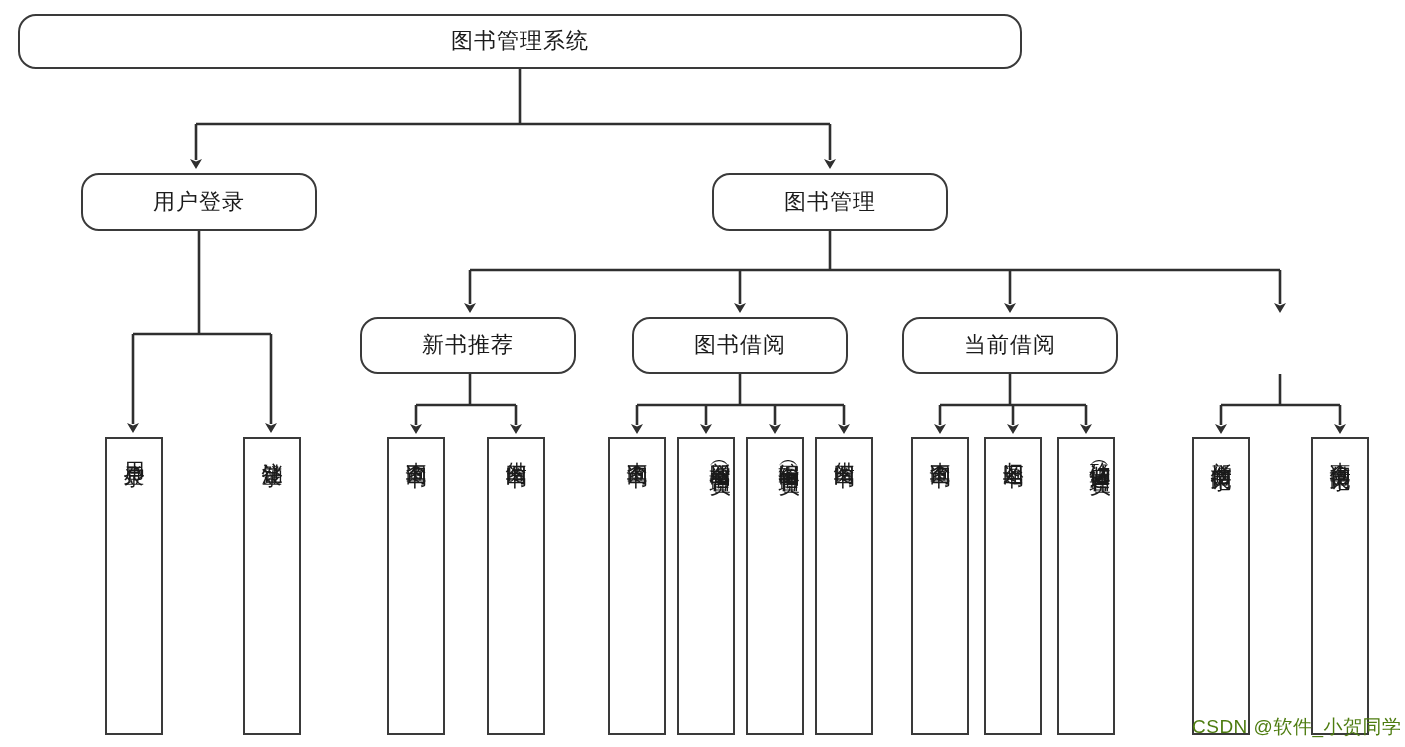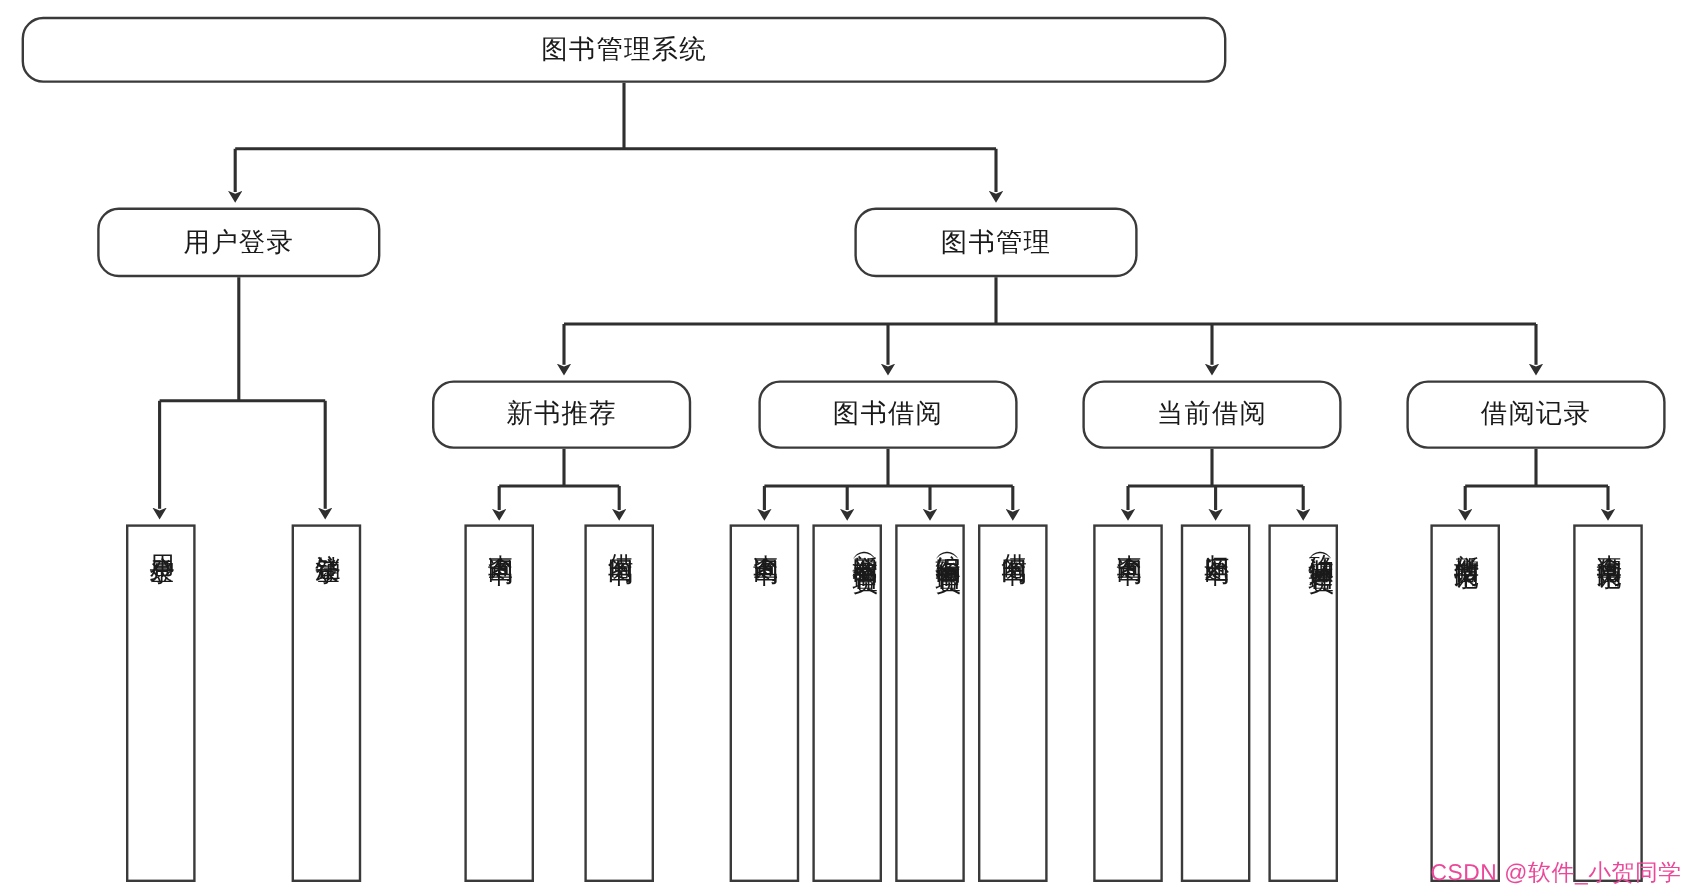--- a/index.html
+++ b/index.html
@@ -52,21 +52,21 @@
     align-items: center;
   }
   .node.vert .vtext {
     writing-mode: vertical-rl;
     text-orientation: upright;
     display: block;
   }
   .watermark {
     position: absolute;
     font-size: 19px;
-    color: #ec4899;
+    color: #4d7c0f;
     white-space: nowrap;
     letter-spacing: 0.5px;
   }
 </style>
 </head>
 <body>
 
 <div id="canvas">
 
   <svg id="svg-layer" viewBox="0 0 1405 747" xmlns="http://www.w3.org/2000/svg">
@@ -148,23 +148,20 @@
   </div>
 
   <div class="node horiz" style="left:632px; top:317px; width:216px; height:57px;">
     <span>图书借阅</span>
   </div>
 
   <div class="node horiz" style="left:902px; top:317px; width:216px; height:57px;">
     <span>当前借阅</span>
   </div>
 
-  <div class="node horiz" style="left:1172px; top:317px; width:216px; height:57px;">
-    <span>借阅记录</span>
-  </div>
 
   <div class="node vert" style="left:105px; top:437px; width:58px; height:298px;">
     <span class="vtext">用户登录</span>
   </div>
 
   <div class="node vert" style="left:243px; top:437px; width:58px; height:298px;">
     <span class="vtext">注销登录</span>
   </div>
 
   <div class="node vert" style="left:387px; top:437px; width:58px; height:298px;">

